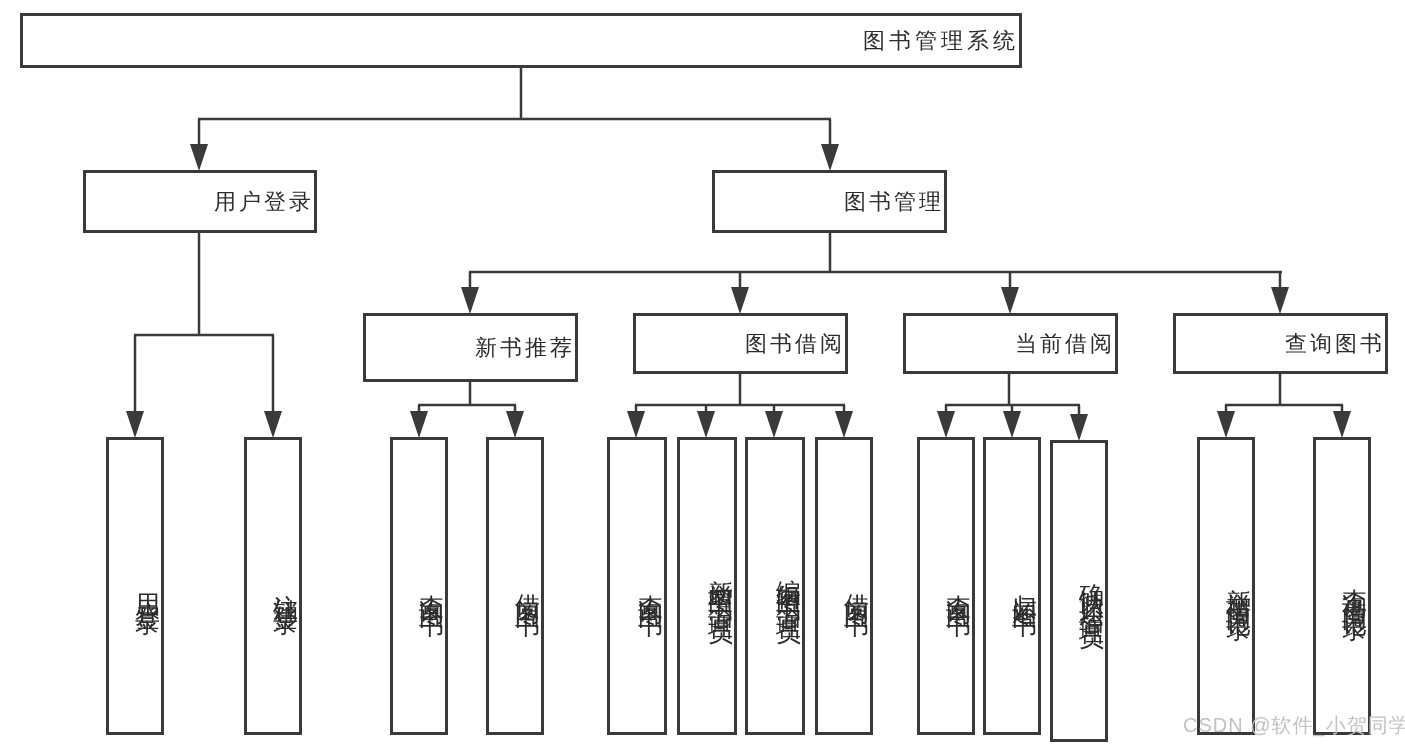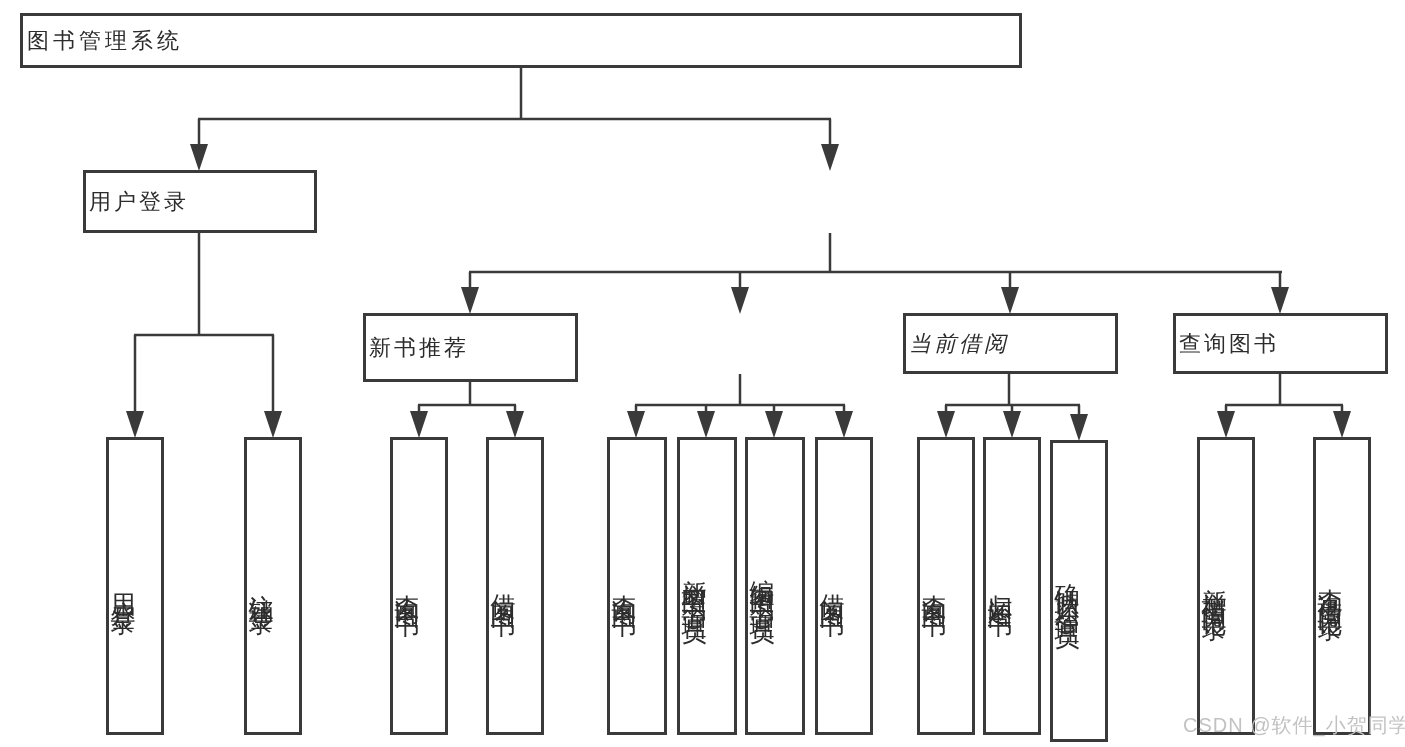--- a/index.html
+++ b/index.html
@@ -20,21 +20,21 @@
     position:absolute;left:0;top:0;width:1405px;height:747px;
     z-index:1;pointer-events:none;
   }
   #wires line{stroke:var(--line);stroke-width:2.5;}
   #wires polygon{fill:var(--line);}
   .box{
     position:absolute;
     box-sizing:border-box;
     border:3px solid var(--line);
     background:var(--bg);
-    display:flex;align-items:center;justify-content:flex-start;
+    display:flex;align-items:center;justify-content:flex-end;
     color:var(--text);
     z-index:2;
   }
   .h-label{font-size:22px;letter-spacing:3px;text-indent:3px;white-space:nowrap;}
   .root-label{font-size:22px;letter-spacing:4px;text-indent:4px;}
   .vtext{
     writing-mode:vertical-lr;
     text-orientation:mixed;
     font-size:25px;
     letter-spacing:6px;
@@ -132,25 +132,31 @@
     </g>
   </svg>
 
   <div class="box" style="left:20px;top:13px;width:1002px;height:55px;">
     <span class="root-label">图书管理系统</span>
   </div>
 
   <div class="box" style="left:83px;top:170px;width:234px;height:63px;">
     <span class="h-label">用户登录</span>
   </div>
+  <div class="box" style="left:712px;top:170px;width:235px;height:63px;">
+    <span class="h-label">图书管理</span>
+  </div>
 
   <div class="box" style="left:363px;top:313px;width:215px;height:69px;">
     <span class="h-label">新书推荐</span>
   </div>
-  <div class="box" style="left:903px;top:313px;width:215px;height:61px;font-style:italic;">
+  <div class="box" style="left:633px;top:313px;width:215px;height:61px;">
+    <span class="h-label">图书借阅</span>
+  </div>
+  <div class="box" style="left:903px;top:313px;width:215px;height:61px;">
     <span class="h-label">当前借阅</span>
   </div>
   <div class="box" style="left:1173px;top:313px;width:215px;height:61px;">
     <span class="h-label">查询图书</span>
   </div>
 
   <div class="box" style="left:106px;top:437px;width:58px;height:298px;">
     <span class="vtext">用户登录</span>
   </div>
   <div class="box" style="left:244px;top:437px;width:58px;height:298px;">

